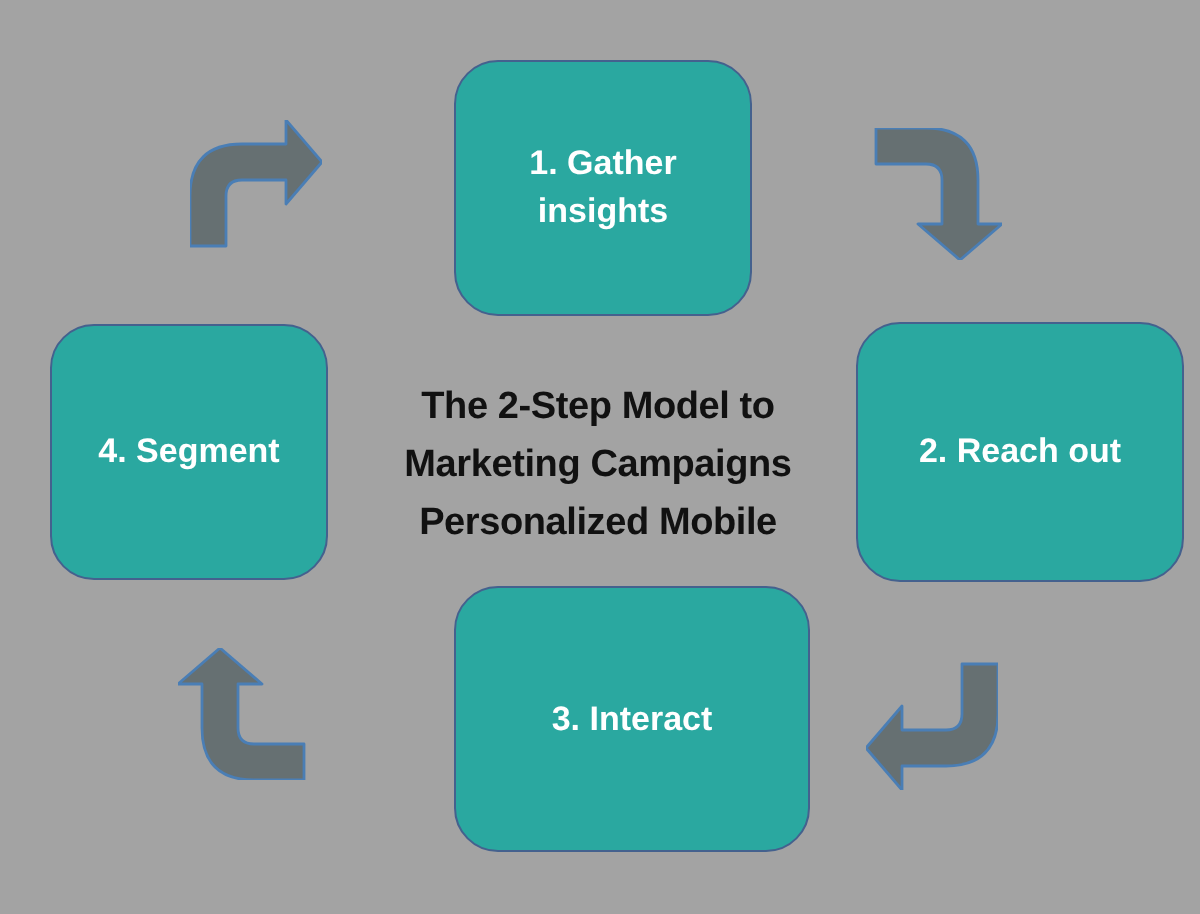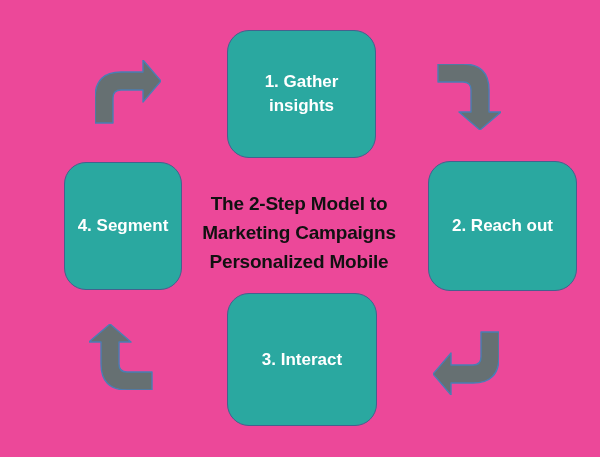--- a/index.html
+++ b/index.html
@@ -4,43 +4,43 @@
 <style>
   html, body {
     margin: 0;
     padding: 0;
     background: #ffffff;
   }
   .stage {
     position: relative;
     width: 600px;
     height: 457px;
-    background: #ec4899;
+    background: #a3a3a3;
     overflow: hidden;
     font-family: "Liberation Sans", sans-serif;
   }
   .step-box {
     position: absolute;
     background: #2aa8a0;
     border: 1.5px solid #44618e;
     border-radius: 22px;
     display: flex;
     align-items: center;
     justify-content: center;
     text-align: center;
     color: #ffffff;
     font-size: 17px;
     font-weight: bold;
     line-height: 1.4;
     box-sizing: border-box;
   }
   .box-top    { left: 227px; top: 30px;  width: 149px; height: 128px; padding: 0 26px; }
-  .box-right  { left: 428px; top: 161px; width: 149px; height: 130px; padding: 0 8px; border-radius: 22px; }
-  .box-bottom { left: 227px; top: 293px; width: 150px; height: 133px; padding: 0 22px; }
-  .box-left   { left: 25px;  top: 162px; width: 118px; height: 128px; padding: 0 8px; margin-left: 39px; }
+  .box-right  { left: 428px; top: 161px; width: 164px; height: 130px; padding: 0 8px; border-radius: 22px; }
+  .box-bottom { left: 227px; top: 293px; width: 178px; height: 133px; padding: 0 22px; }
+  .box-left   { left: 25px;  top: 162px; width: 139px; height: 128px; padding: 0 8px; }
 
   .center-title {
     position: absolute;
     left: 168px;
     top: 189px;
     width: 262px;
     text-align: center;
     color: #111111;
     font-size: 19px;
     font-weight: bold;

